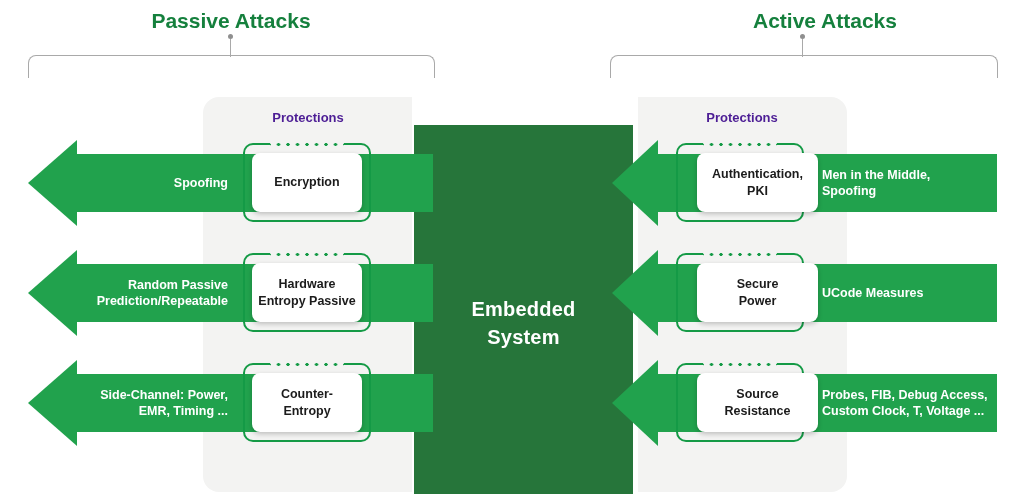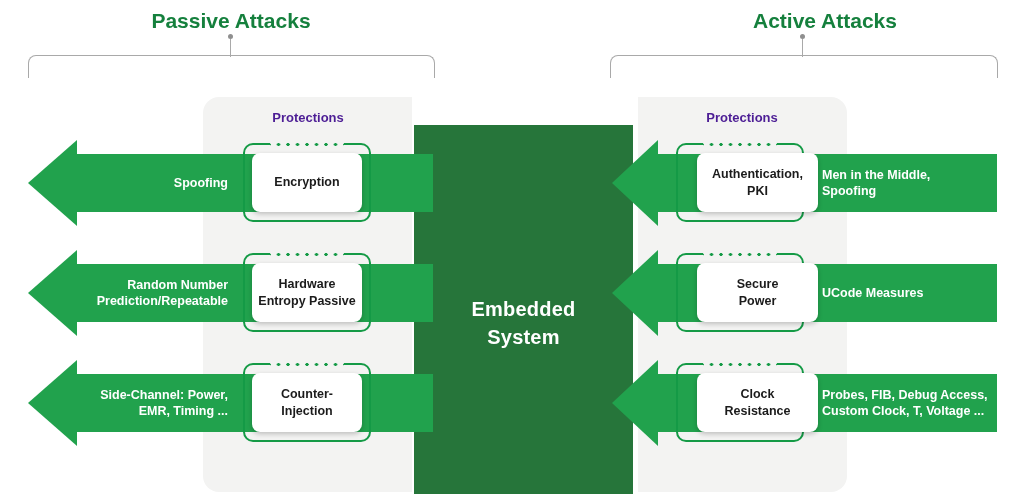--- a/index.html
+++ b/index.html
@@ -138,21 +138,21 @@
 PKI</div>
   </div>
   <div class="attack-label rl">Men in the Middle,
 Spoofing</div>
 </div>
 
 <div class="row" style="top:253px">
 
   <div class="ah la"></div>
   <div class="band lb"></div>
-  <div class="attack-label ll">Random Number
+  <div class="attack-label ll">Random Passive
 Prediction/Repeatable</div>
   <div class="pbox lp">
       <div class="dotpatch"></div>
     </div>
   <div class="wbox lw">
     <div class="txt">Hardware
 Entropy Passive</div>
   </div>
 
   <div class="ah ra"></div>
@@ -171,27 +171,27 @@
 
   <div class="ah la"></div>
   <div class="band lb"></div>
   <div class="attack-label ll">Side-Channel: Power,
 EMR, Timing ...</div>
   <div class="pbox lp">
       <div class="dotpatch"></div>
     </div>
   <div class="wbox lw">
     <div class="txt">Counter-
-Injection</div>
+Entropy</div>
   </div>
 
   <div class="ah ra"></div>
   <div class="band rb"></div>
   <div class="pbox rp">
       <div class="dotpatch"></div>
     </div>
   <div class="wbox rw">
-    <div class="txt">Clock
+    <div class="txt">Source
 Resistance</div>
   </div>
   <div class="attack-label rl">Probes, FIB, Debug Access,
 Custom Clock, T, Voltage ...</div>
 </div>
 
 </body></html>

